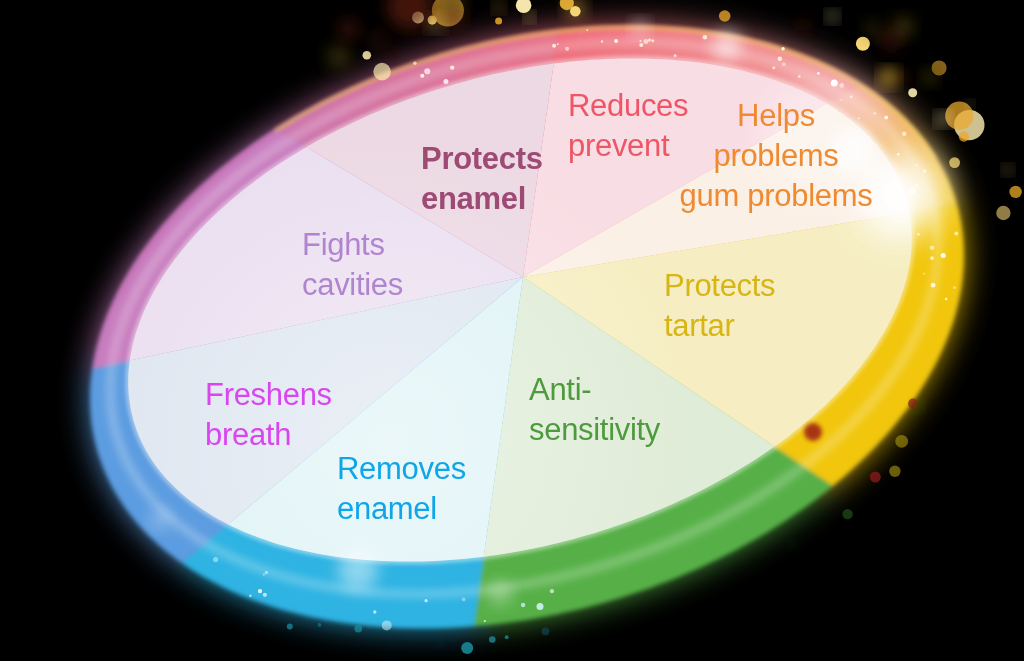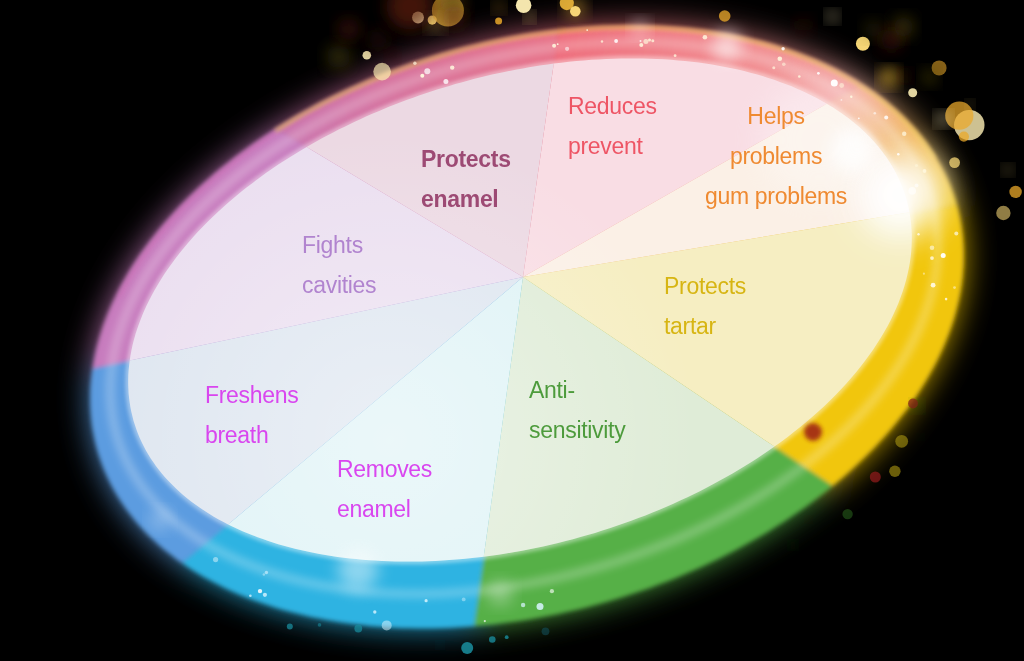--- a/index.html
+++ b/index.html
@@ -1,21 +1,21 @@
 <!DOCTYPE html>
 <html><head>
 <meta charset="utf-8">
 <style>
   html,body{margin:0;padding:0;background:#000;}
   body{width:1024px;height:661px;overflow:hidden;position:relative;
        font-family:"Liberation Sans","DejaVu Sans",sans-serif;}
   #stage{position:absolute;inset:0;width:1024px;height:661px;}
   #wheel-svg{position:absolute;left:0;top:0;}
   #labels{position:absolute;inset:0;pointer-events:none;}
-  .seg-label{position:absolute;font-size:23px;line-height:40px;white-space:nowrap;
+  .seg-label{position:absolute;font-size:31px;line-height:40px;white-space:nowrap;
              letter-spacing:-0.3px;}
   .seg-label.center{transform:translateX(-50%);text-align:center;}
   .seg-label span{display:block;}
 </style>
 </head>
 <body>
 
 <div id="stage">
   <svg id="wheel-svg" width="1024" height="661" viewBox="0 0 1024 661">
       <defs>
@@ -229,21 +229,21 @@
         <span>gum problems</span>
       </div>
       <div class="seg-label" style="left: 664px; top: 266px; color: rgb(215, 181, 19);">
         <span>Protects</span>
         <span>tartar</span>
       </div>
       <div class="seg-label" style="left: 529px; top: 370px; color: rgb(77, 155, 60);">
         <span>Anti-</span>
         <span>sensitivity</span>
       </div>
-      <div class="seg-label" style="left: 337px; top: 449px; color: #d946ef;">
+      <div class="seg-label" style="left: 337px; top: 449px; color: #0ea5e9;">
         <span>Removes</span>
         <span>enamel</span>
       </div>
       <div class="seg-label" style="left: 205px; top: 375px; color: #d946ef;">
         <span>Freshens</span>
         <span>breath</span>
       </div>
       <div class="seg-label" style="left: 302px; top: 225px; color: rgb(177, 132, 207);">
         <span>Fights</span>
         <span>cavities</span>

